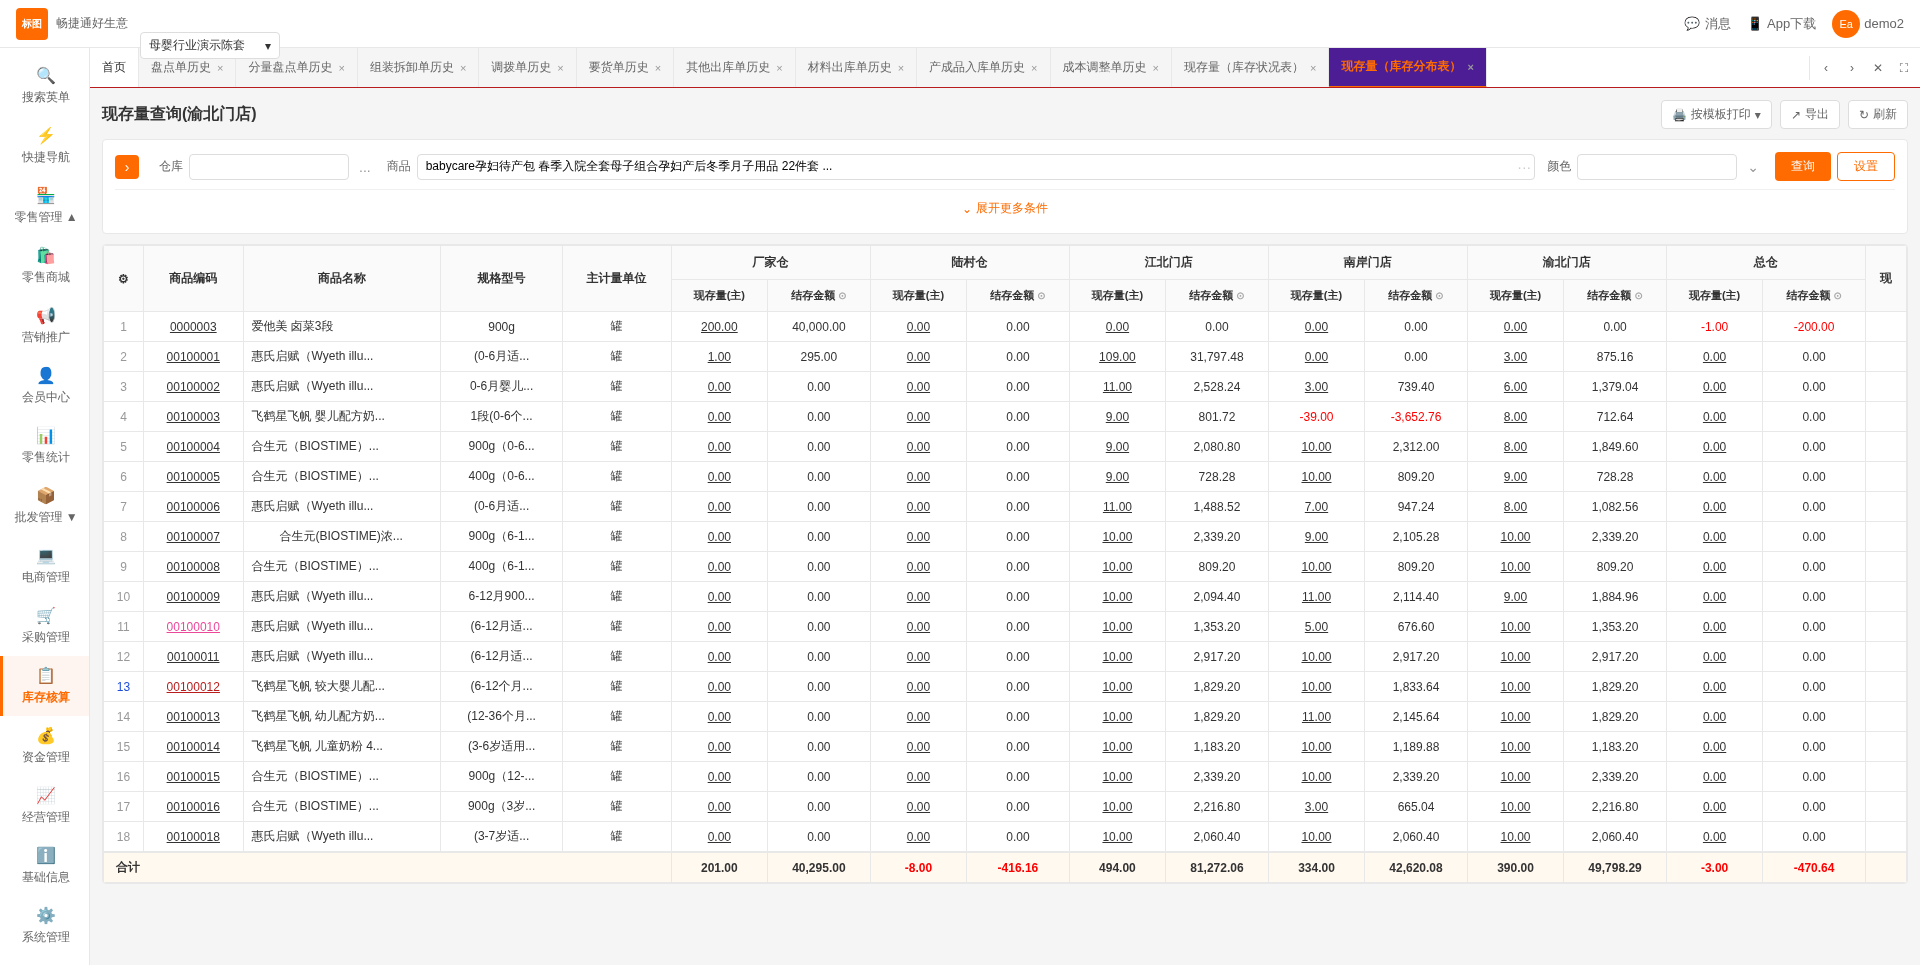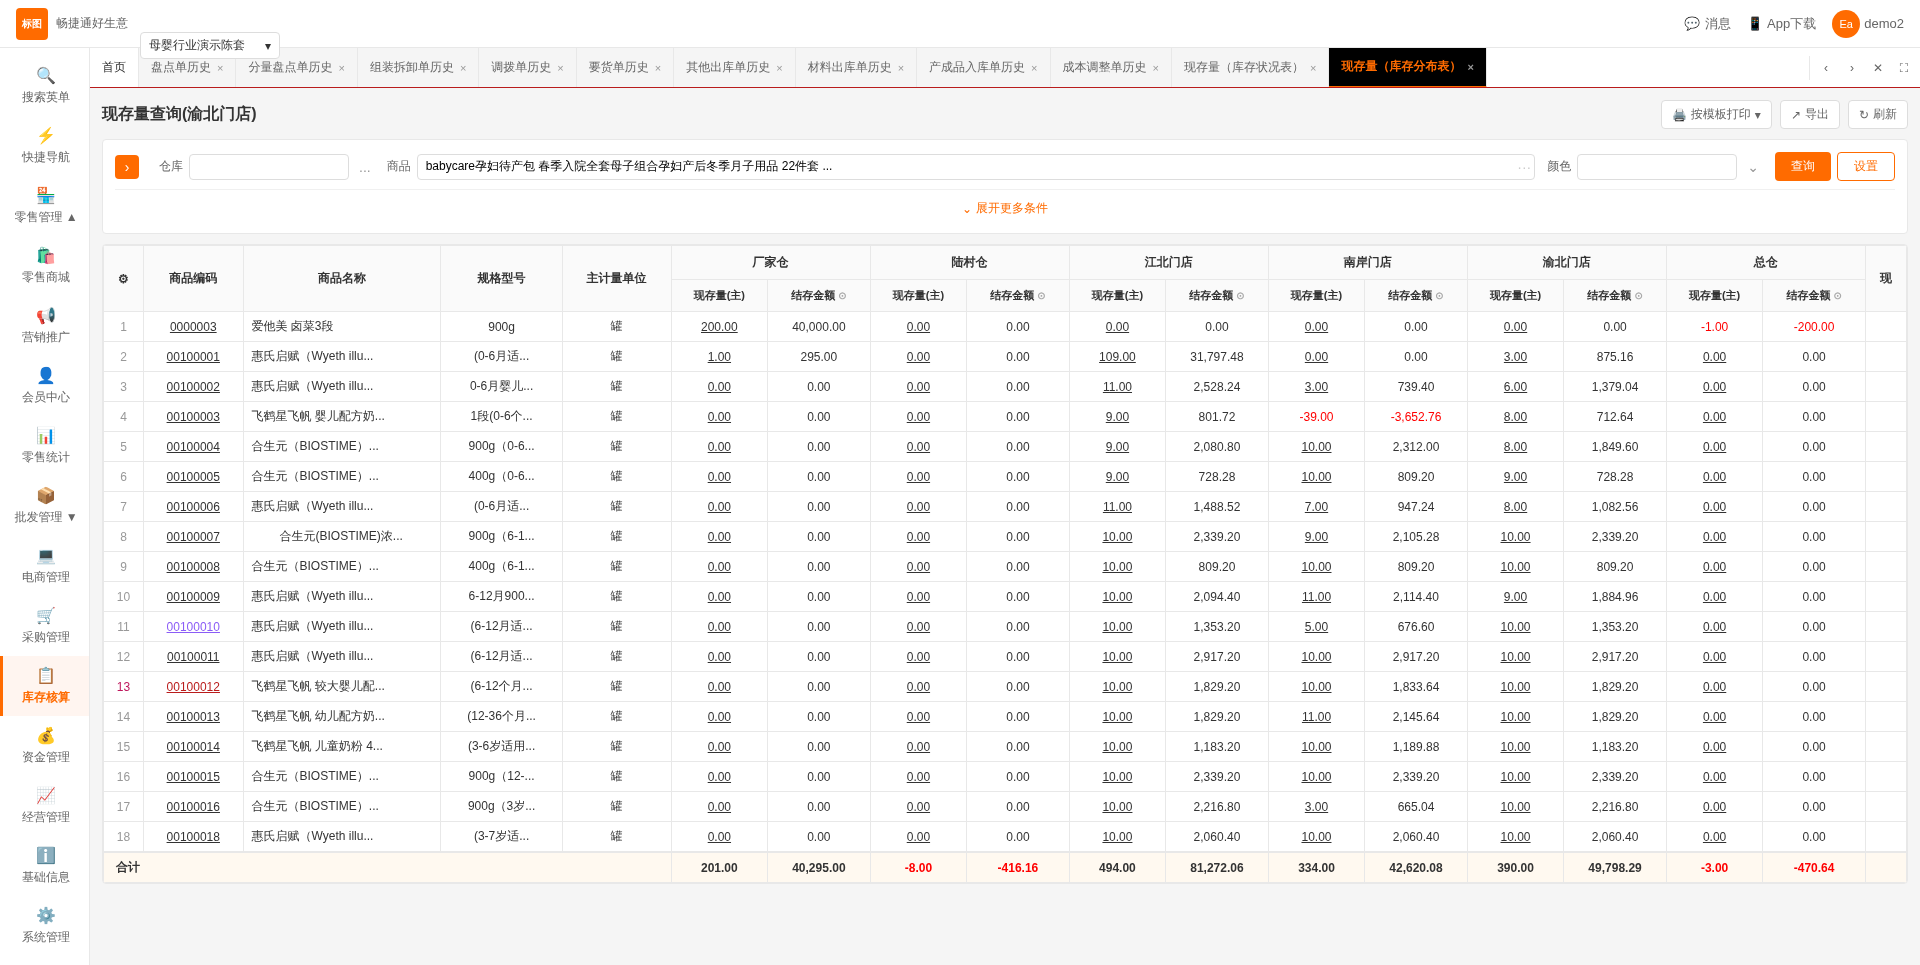--- a/index.html
+++ b/index.html
@@ -80,21 +80,21 @@
       padding: 0 12px;
       height: 40px;
       border-right: 1px solid #e8e8e8;
       cursor: pointer;
       white-space: nowrap;
       font-size: 12px;
       color: #666;
       flex-shrink: 0;
       background: #f5f5f5;
     }
-    .tab-item.active { background: #000000; color: #ff6b00; font-weight: bold; border-bottom: 2px solid #ff6b00; }
+    .tab-item.active { background: #4c1d95; color: #ff6b00; font-weight: bold; border-bottom: 2px solid #ff6b00; }
     .tab-item.home { background: #fff; color: #333; }
     .tab-close { color: #999; font-size: 11px; cursor: pointer; }
     .tabs-nav-btns { display: flex; align-items: center; border-left: 1px solid #e8e8e8; padding: 0 4px; gap: 2px; }
     .tabs-nav-btn { width: 24px; height: 24px; display: flex; align-items: center; justify-content: center; cursor: pointer; color: #666; font-size: 12px; border-radius: 3px; }
 
     
     .main-content {
       position: fixed;
       top: 88px;
       left: 90px;
@@ -689,21 +689,21 @@
     <td><span class="underline-val">11.00</span></td>
     <td>2,114.40</td>
     <td><span class="underline-val">9.00</span></td>
     <td>1,884.96</td>
     <td><span class="underline-val">0.00</span></td>
     <td>0.00</td>
     <td></td>
   </tr>
           <tr>
     <td style="color:#999;">11</td>
-    <td style="color:#8b5cf6; text-decoration:underline; cursor:pointer;">00100010</td>
+    <td style="color:#ec4899; text-decoration:underline; cursor:pointer;">00100010</td>
     <td style="text-align:left; max-width:140px; overflow:hidden; text-overflow:ellipsis;">惠氏启赋（Wyeth illu...</td>
     <td>(6-12月适...</td>
     <td>罐</td>
     <td><span class="underline-val">0.00</span></td>
     <td>0.00</td>
     <td><span class="underline-val">0.00</span></td>
     <td>0.00</td>
     <td><span class="underline-val">10.00</span></td>
     <td>1,353.20</td>
     <td><span class="underline-val">5.00</span></td>
@@ -728,21 +728,21 @@
     <td>2,917.20</td>
     <td><span class="underline-val">10.00</span></td>
     <td>2,917.20</td>
     <td><span class="underline-val">10.00</span></td>
     <td>2,917.20</td>
     <td><span class="underline-val">0.00</span></td>
     <td>0.00</td>
     <td></td>
   </tr>
           <tr>
-    <td style="color:#be185d;margin-left:8px;">13</td>
+    <td style="color:#1d4ed8;margin-left:8px;">13</td>
     <td style="color:#b91c1c; text-decoration:underline; cursor:pointer;">00100012</td>
     <td style="text-align:left; max-width:140px; overflow:hidden; text-overflow:ellipsis;">飞鹤星飞帆 较大婴儿配...</td>
     <td>(6-12个月...</td>
     <td>罐</td>
     <td><span class="underline-val">0.00</span></td>
     <td>0.00</td>
     <td><span class="underline-val">0.00</span></td>
     <td>0.00</td>
     <td><span class="underline-val">10.00</span></td>
     <td>1,829.20</td>

